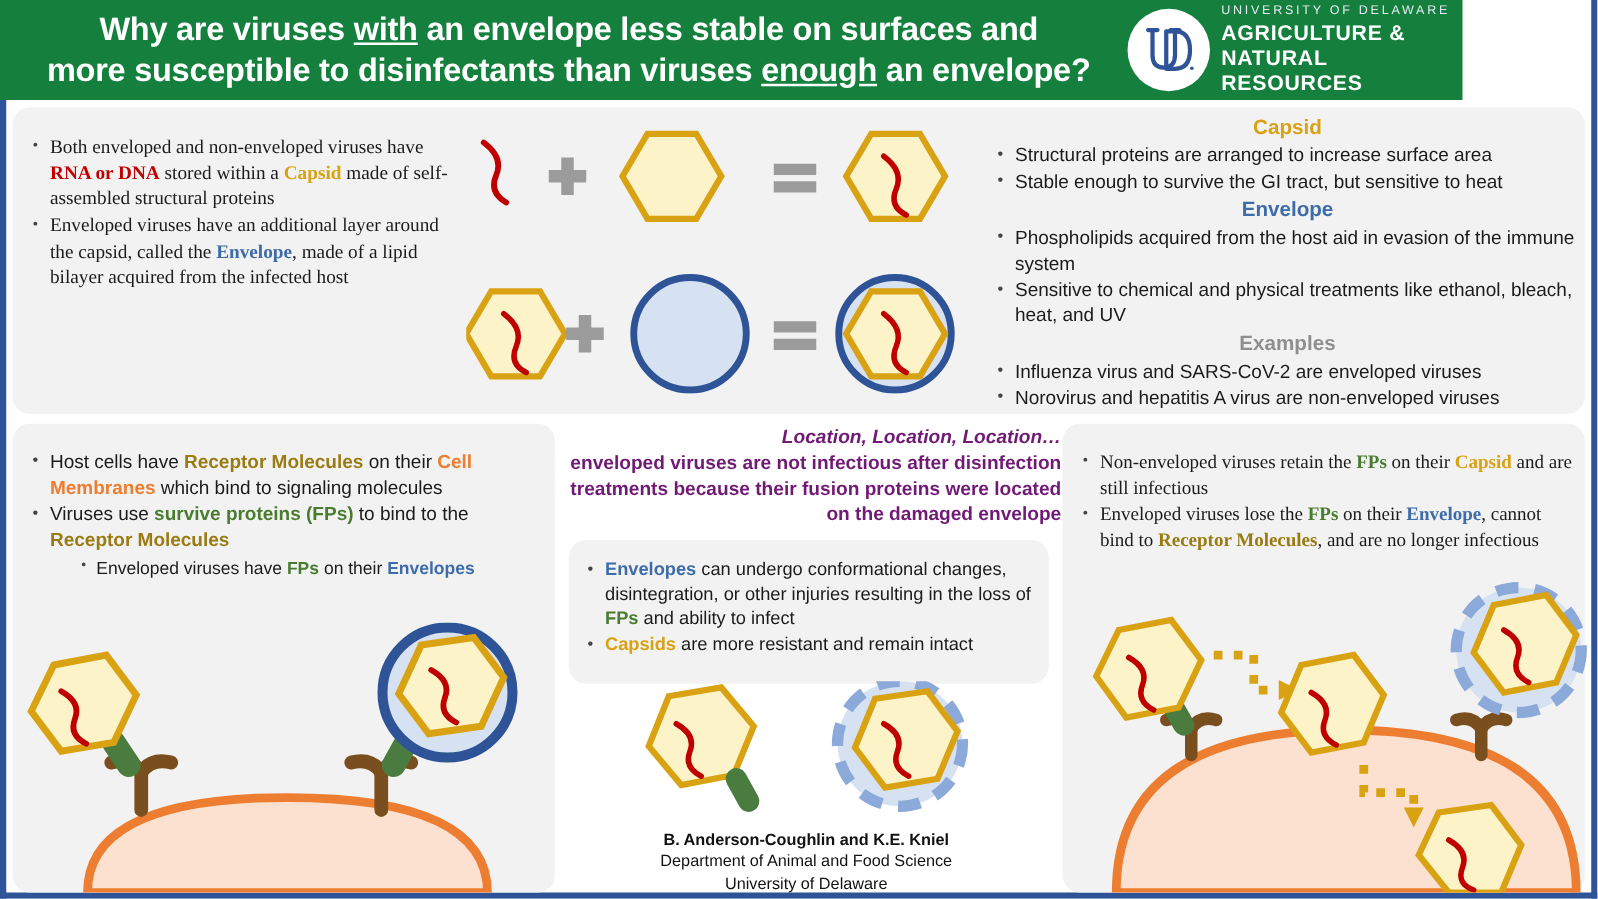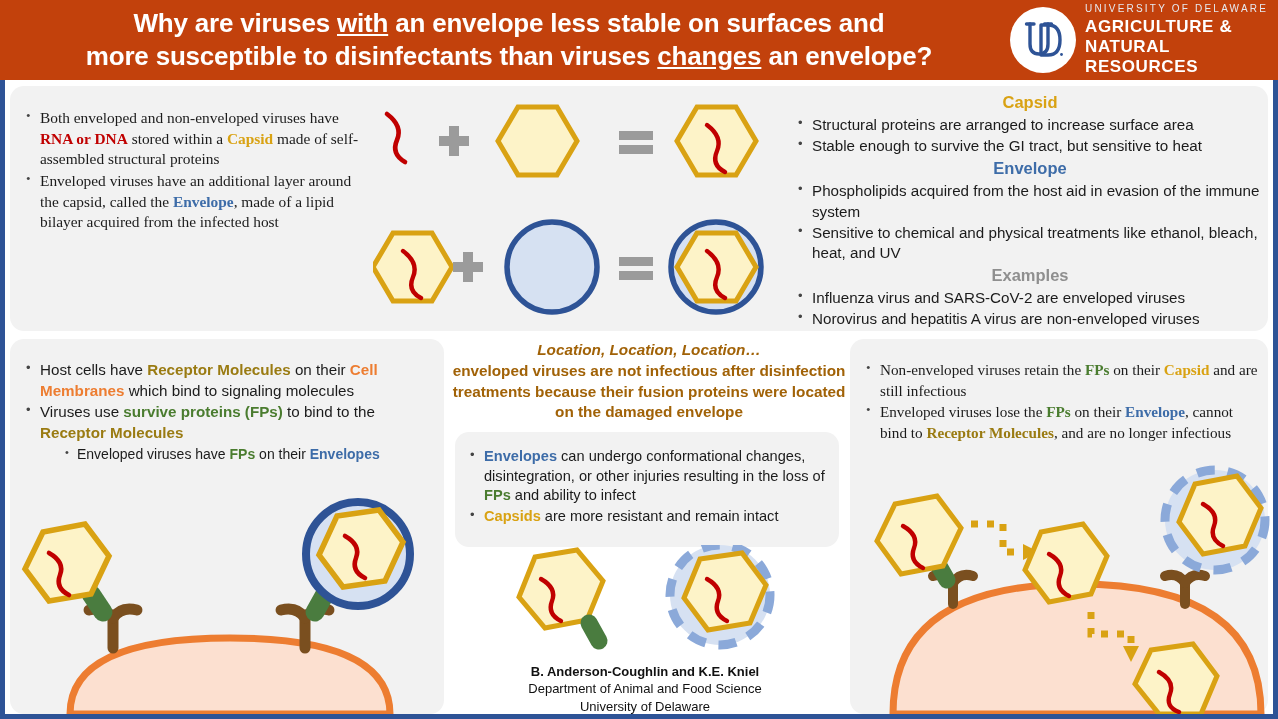--- a/index.html
+++ b/index.html
@@ -12,22 +12,22 @@
   #poster {
     position: relative;
     width: 1278px; height: 719px;
     background: #ffffff;
     border: 5px solid #2e5396;
     border-top: none;
   }
 
   
   .header {
-    position: absolute; left: -5px; top: 0; width: 1278px; height: 80px;
-    background: #c2410c;
+    position: absolute; left: -5px; top: 0; width: 1170px; height: 80px;
+    background: #15803d;
     display: flex; align-items: center;
   }
   .header-title {
     flex: 1; text-align: center;
     color: #ffffff; font-weight: bold;
     font-size: 26px; line-height: 1.28;
     padding-left: 12px; padding-right: 4px;
     letter-spacing: -0.2px;
   }
   .header-title u { text-decoration: underline; text-underline-offset: 2px; }
@@ -108,22 +108,22 @@
     position: absolute; left: 18px; top: 360px; width: 412px;
     font-size: 15.2px; line-height: 1.35;
   }
   .bl-text ul.sub {
     margin-left: 20px; font-size: 14px; margin-top: 2px;
   }
 
   
   .mid-head {
     position: absolute; left: 444px; top: 340px; width: 400px;
-    text-align: center; font-size: 15.3px; line-height: 1.36;
-    font-weight: bold; color: #a16207;
+    text-align: right; font-size: 15.3px; line-height: 1.36;
+    font-weight: bold; color: #701a75;
   }
   .mid-head .ital { font-style: italic; }
   .mid-card-text {
     position: absolute; left: 462px; top: 447px; width: 370px;
     font-size: 14.6px; line-height: 1.35;
   }
 
   
   .br-text {
     position: absolute; left: 858px; top: 360px; width: 400px;
@@ -144,21 +144,21 @@
 <body>
 
 <div id="poster">
 
   <div class="header">
     <div class="header-title">
       <div>
         <span>Why are viruses </span><u>with</u><span> an envelope less stable on surfaces and</span>
       </div>
       <div>
-        <span>more susceptible to disinfectants than viruses </span><u>changes</u><span> an envelope?</span>
+        <span>more susceptible to disinfectants than viruses </span><u>enough</u><span> an envelope?</span>
       </div>
     </div>
     <div class="logo-wrap">
       <div class="ud-mark">
         <svg width="52" height="52" viewBox="0 0 52 52" aria-hidden="true">
           <path d="M13 10 L13 30 Q13 40 22 40 Q31 40 31 30 L31 10" fill="none" stroke="#2e5396" stroke-width="3.4" stroke-linecap="round"></path>
           <path d="M9.5 10 L17 10 M27.5 10 L34.5 10" fill="none" stroke="#2e5396" stroke-width="3.4" stroke-linecap="round"></path>
           <path d="M24 11 L31 11 Q43 11 43 26 Q43 41 31 41 L24 41 Z" fill="none" stroke="#2e5396" stroke-width="3.4" stroke-linejoin="round"></path>
           <circle cx="44.5" cy="40.5" r="1.4" fill="#2e5396"></circle>
         </svg>

